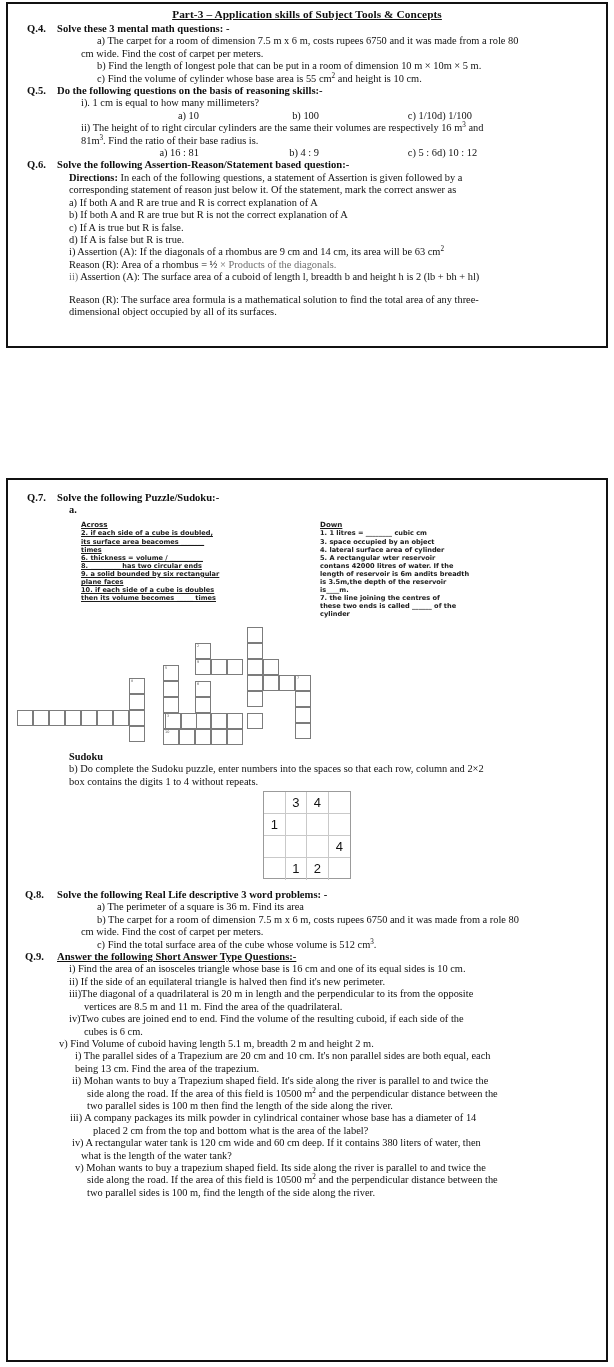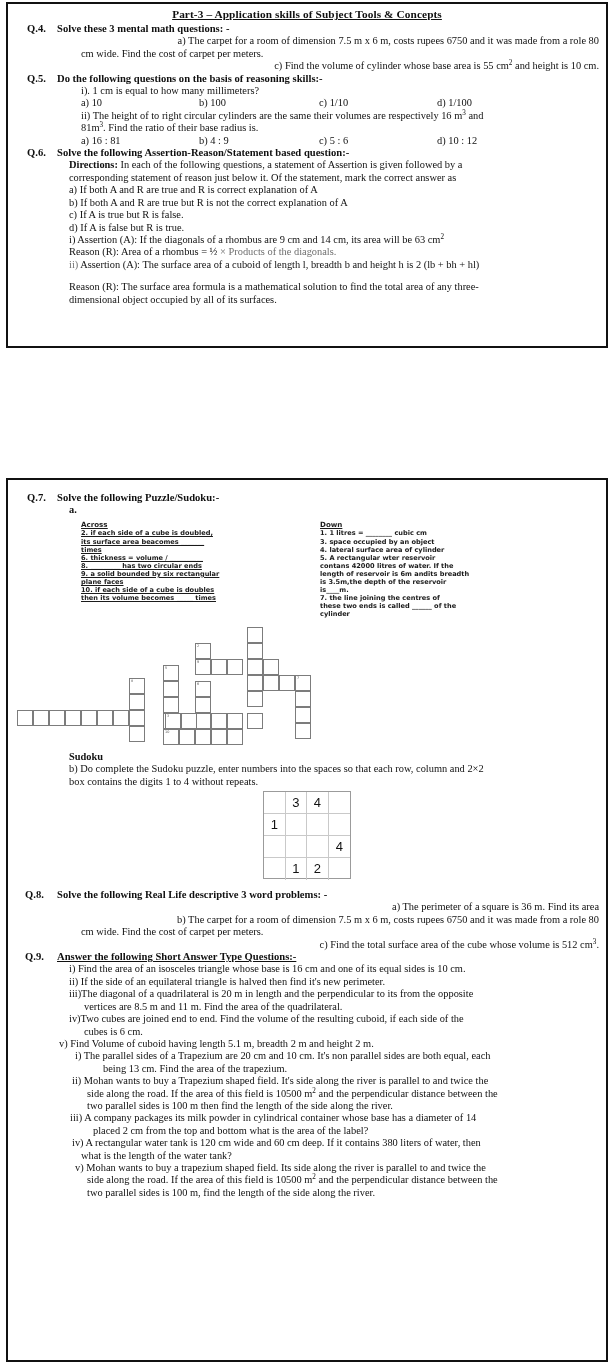--- a/index.html
+++ b/index.html
@@ -70,37 +70,37 @@
     font-size: 10.6px;
   }
   .qtitle.u { text-decoration: underline; }
 
   .body-line {
     margin-left: 54px;
     font-size: 10.4px;
     line-height: 12.4px;
   }
   .hang {
-    margin-left: 44px;
+    margin-left: 82px;
     font-size: 10.4px;
     line-height: 12.4px;
     padding-left: 11px;
     text-indent: -11px;
-    text-align: right;
   }
   .grey { color: #6e6e6e; }
   .bld { font-weight: bold; }
   sup { font-size: 7.2px; vertical-align: super; line-height: 0; }
 
   
   .opts {
     margin-left: 54px;
     font-size: 10.4px;
     line-height: 12.4px;
     display: flex;
+    text-align: right;
   }
   .opts > span { display: block; }
   .opt1 { width: 118px; }
   .opt2 { width: 120px; }
   .opt3 { width: 118px; }
   .spacer10 { height: 10px; }
 
   
   .clue-wrap {
     position: relative;
@@ -196,20 +196,21 @@
     <div class="panel-inner">
 
       <div class="hdr">Part-3 – Application skills of Subject Tools &amp; Concepts</div>
 
       <div class="qrow">
         <span class="qlab">Q.4.</span>
         <span class="qtitle">Solve these 3 mental math questions: -</span>
       </div>
       <div class="hang">a) The carpet for a room of dimension 7.5 m x 6 m, costs rupees 6750 and it was made from a role 80</div>
       <div class="body-line" style="margin-left:66px">cm wide. Find the cost of carpet per meters.</div>
+      <div class="hang">b) Find the length of longest pole that can be put in a room of dimension  10 m × 10m × 5 m.</div>
       <div class="hang"><span>c) Find the volume of cylinder whose base area is 55 cm</span><sup>2</sup><span> and height is 10 cm.</span></div>
 
       <div class="qrow">
         <span class="qlab">Q.5.</span>
         <span class="qtitle">Do the following questions on the basis of reasoning skills:-</span>
       </div>
       <div class="body-line" style="margin-left:66px">i). 1 cm is equal to how many millimeters?</div>
       <div class="opts" style="margin-left:66px">
         <span class="opt1">a) 10</span>
         <span class="opt2">b) 100</span>
@@ -395,21 +396,21 @@
       </div>
       <div class="body-line" style="margin-left:54px">i)  Find the area of an isosceles triangle whose base is 16 cm and one of its equal sides is 10 cm.</div>
       <div class="body-line" style="margin-left:54px">ii) If the side of an equilateral triangle is halved then find it's new perimeter.</div>
       <div class="body-line" style="margin-left:54px">iii)The diagonal of a quadrilateral is 20 m in length and the perpendicular to its from the opposite</div>
       <div class="body-line" style="margin-left:69px">vertices are 8.5 m and 11 m. Find the area of the quadrilateral.</div>
       <div class="body-line" style="margin-left:54px">iv)Two cubes are joined end to end. Find the volume of the resulting cuboid, if each side of the</div>
       <div class="body-line" style="margin-left:69px">cubes is 6 cm.</div>
       <div class="body-line" style="margin-left:44px">v) Find Volume of cuboid having length 5.1 m, breadth 2 m and height 2 m.</div>
 
       <div class="body-line" style="margin-left:60px">i) The parallel sides of a Trapezium are 20 cm and 10 cm. It's non parallel sides are both equal, each</div>
-      <div class="body-line" style="margin-left:88px">being 13 cm. Find the area of the trapezium.</div>
+      <div class="body-line" style="margin-left:60px">being 13 cm. Find the area of the trapezium.</div>
       <div class="body-line" style="margin-left:57px">ii) Mohan wants to buy a Trapezium shaped field. It's side along the river is parallel to and twice the</div>
       <div class="body-line" style="margin-left:72px"><span>side along the road. If the area of this field is 10500 m</span><sup>2</sup><span> and the perpendicular distance between the</span></div>
       <div class="body-line" style="margin-left:72px">two parallel sides is 100 m then find the length of the side along the river.</div>
       <div class="body-line" style="margin-left:55px">iii) A company packages its milk powder in cylindrical container whose base has a diameter of 14</div>
       <div class="body-line" style="margin-left:78px">placed 2 cm from the top and bottom what is the area of the label?</div>
       <div class="body-line" style="margin-left:57px">iv) A rectangular water tank is 120 cm wide and 60 cm deep. If it contains 380 liters of water, then</div>
       <div class="body-line" style="margin-left:66px">what is the length of the water tank?</div>
       <div class="body-line" style="margin-left:60px">v) Mohan wants to buy a trapezium shaped field. Its side along the river is parallel to and twice the</div>
       <div class="body-line" style="margin-left:72px"><span>side along the road. If the area of this field is 10500 m</span><sup>2</sup><span> and the perpendicular distance between the</span></div>
       <div class="body-line" style="margin-left:72px">two parallel sides is 100 m, find the length of the side along the river.</div>

